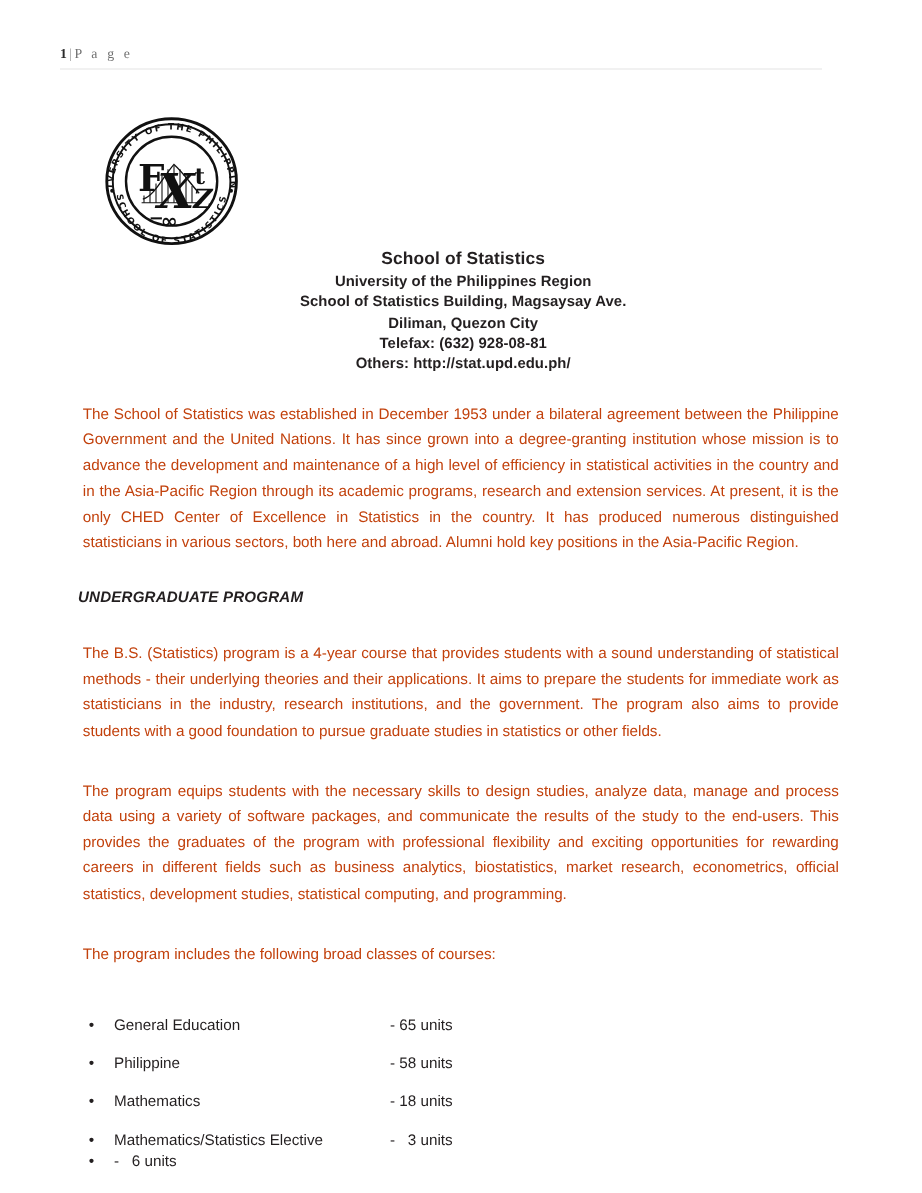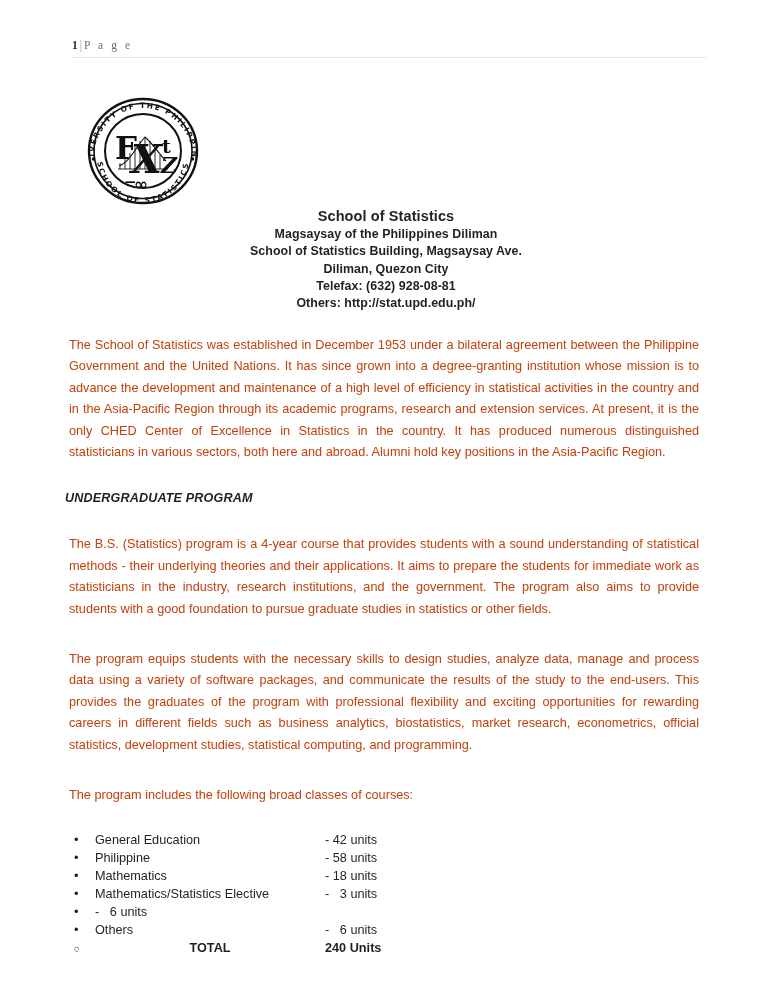--- a/index.html
+++ b/index.html
@@ -18,21 +18,21 @@
 
   .page {
     position: absolute;
     inset: 0;
     background: #ffffff;
   }
 
   
   .page-header {
     position: absolute;
-    left: 72px;
+    left: 50px;
     top: 38px;
     width: 638px;
   }
   .header-text {
     font-family: "Liberation Serif", serif;
     font-size: 11.5px;
     color: #6f6f6f;
     line-height: 14px;
     white-space: pre;
   }
@@ -142,20 +142,21 @@
     content: "\2022";
     font-size: 13px;
   }
   .bullet-hollow::before {
     content: "\25CB";
     font-size: 9.5px;
   }
   .course-name {
     width: 230px;
     flex: 0 0 230px;
+    margin-top: 14px;
   }
   .course-units {
     flex: 0 0 auto;
     white-space: pre;
   }
   .total-row .course-name,
   .total-row .course-units {
     font-weight: bold;
     text-align: center;
   }
@@ -206,21 +207,21 @@
 
       <g fill="#111111" font-family="DejaVu Sans, sans-serif" font-weight="bold">
         <text x="48" y="90" font-size="15">−</text>
         <text x="58" y="93" font-size="17">∞</text>
       </g>
     </svg>
   </div>
 
   <div class="title-block">
     <div class="org-title">School of Statistics</div>
-    <div class="org-line">Magsaysay of the Philippines Diliman</div>
+    <div class="org-line">University of the Philippines Region</div>
     <div class="org-line">School of Statistics Building, Magsaysay Ave.</div>
     <div class="org-line">Diliman, Quezon City</div>
     <div class="org-line">Telefax: (632) 928-08-81</div>
     <div class="org-line">Others: http://stat.upd.edu.ph/</div>
   </div>
 
   <div class="body-col">
 
     <p class="para">The School of Statistics was established in December 1953 under a bilateral agreement between the Philippine Government and the United Nations. It has since grown into a degree-granting institution whose mission is to advance the development and maintenance of a high level of efficiency in statistical activities in the country and in the Asia-Pacific Region through its academic programs, research and extension services.  At present, it is the only CHED Center of Excellence in Statistics in the country.  It has produced numerous distinguished statisticians in various sectors, both here and abroad.  Alumni hold key positions in the Asia-Pacific Region.</p>
 
@@ -239,21 +240,21 @@
     <div class="gap-para"></div>
 
     <p class="para">The program includes the following broad classes of courses:</p>
 
     <div class="gap-small"></div>
 
     <ul class="course-list">
       <li class="course-row">
         <span class="bullet-cell bullet-solid"></span>
         <span class="course-name">General Education</span>
-        <span class="course-units">- 42 units</span>
+        <span class="course-units">- 65 units</span>
       </li>
       <li class="course-row">
         <span class="bullet-cell bullet-solid"></span>
         <span class="course-name">Philippine</span>
         <span class="course-units">- 58 units</span>
       </li>
       <li class="course-row">
         <span class="bullet-cell bullet-solid"></span>
         <span class="course-name">Mathematics</span>
         <span class="course-units">- 18 units</span>

